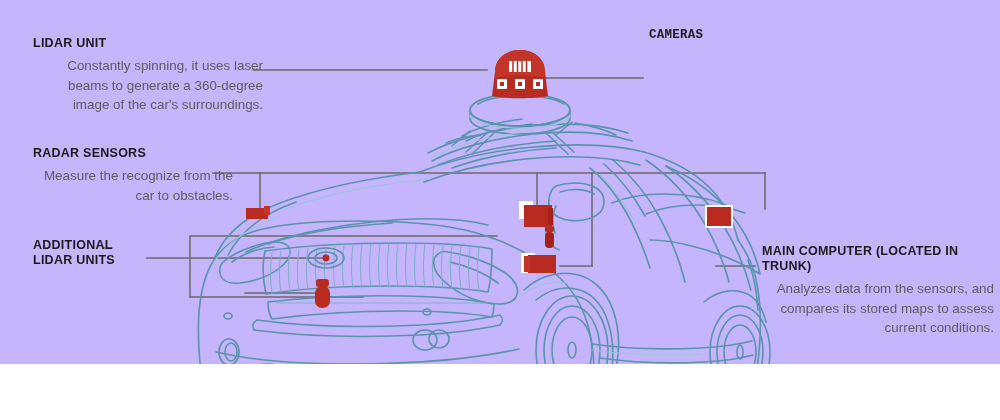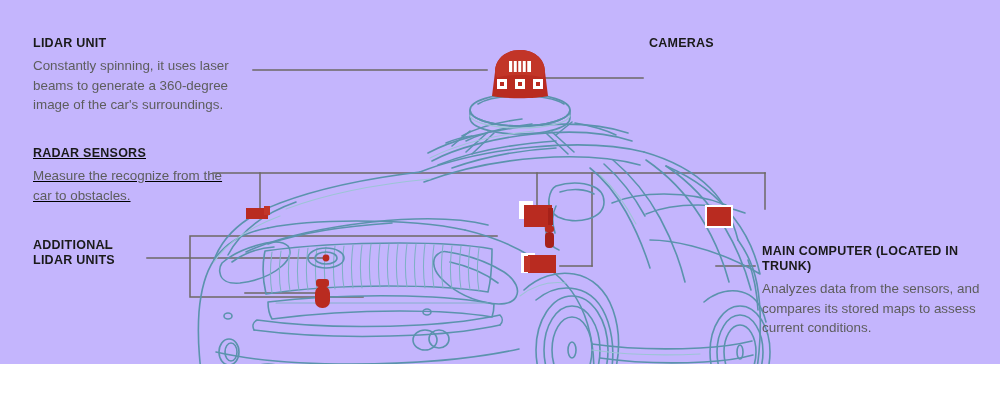--- a/index.html
+++ b/index.html
@@ -36,24 +36,25 @@
     line-height: 1.2;
     margin: 0 0 5px 0;
     white-space: pre-line;
   }
   .callout .c-body {
     font-size: 13.4px;
     font-weight: normal;
     color: #5d5d5d;
     line-height: 1.47;
     margin: 0;
+    text-align: right;
   }
   #cb-lidar      { left: 33px;  top: 36px;  width: 230px; }
-  #cb-cameras    { left: 649px; top: 36px;  width: 300px; }
-  #cb-radar      { left: 33px;  top: 146px; width: 200px; text-decoration: underline; }
+  #cb-cameras    { left: 649px; top: 28px;  width: 300px; font-family: Liberation Mono, monospace; }
+  #cb-radar      { left: 33px;  top: 146px; width: 200px; }
   #cb-additional { left: 33px;  top: 238px; width: 120px; }
   #cb-computer   { left: 762px; top: 244px; width: 232px; }
   #cb-additional .c-title { margin-bottom: 0; }
 </style>
 </head>
 <body>
 
 <div id="diagram">
 
   <svg id="art" viewBox="0 0 1000 420">

